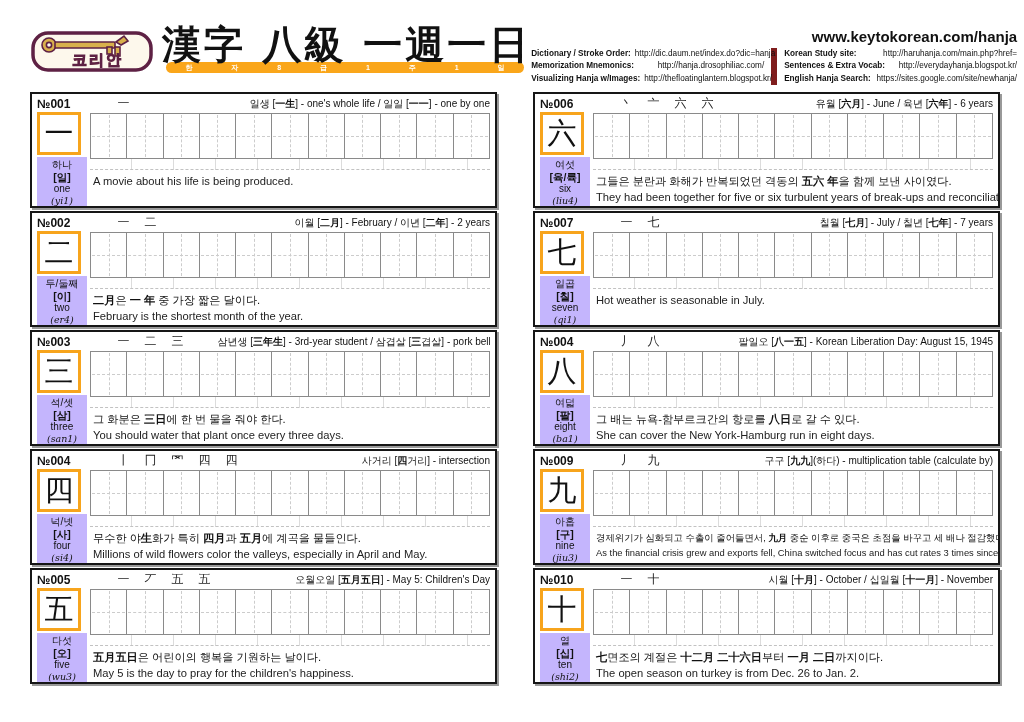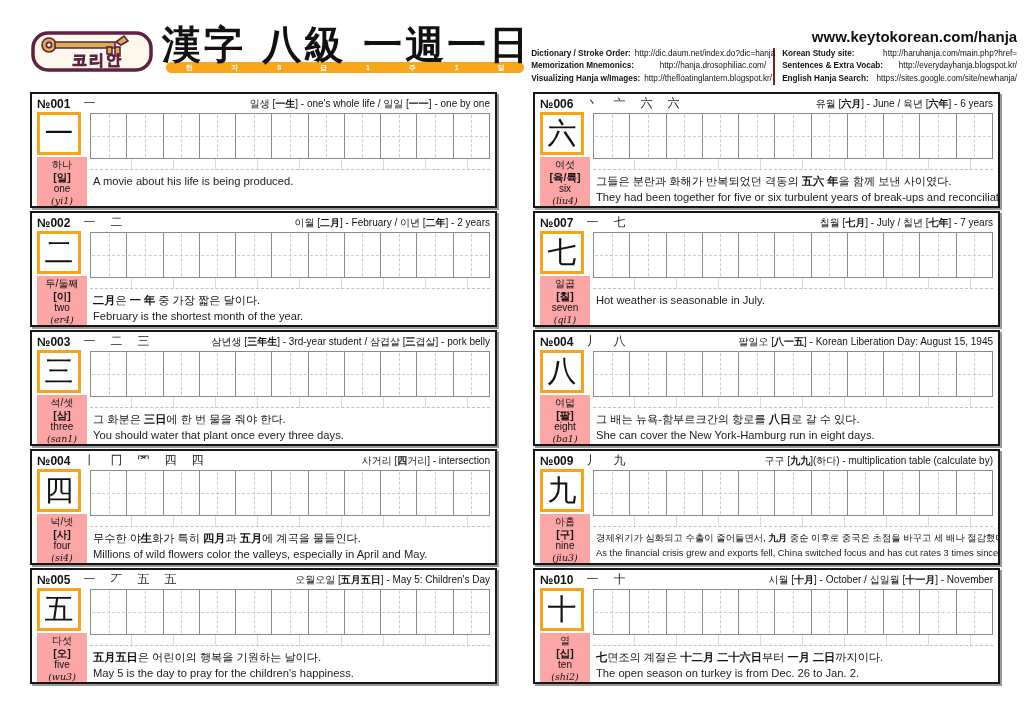--- a/index.html
+++ b/index.html
@@ -21,50 +21,50 @@
     width:358px; height:11px; margin-top:-4px; margin-left:4px;
     background:#FAA61A; border-radius:6px;
     display:flex; justify-content:space-around; align-items:center;
   }
   .title-bar span { color:#fff; font-size:7px; font-weight:bold; line-height:1; }
 
   .header-info { margin-left:auto; width:486px; padding-top:6px; }
   .website { text-align:right; font-weight:bold; font-size:15px; margin-bottom:3px; }
   .links { display:flex; font-size:8.2px; line-height:1.5; }
   .links-col { flex:1; min-width:0; }
-  .links-col.left  { padding-right:7px; border-right:2px solid #7f1d1d; }
+  .links-col.left  { padding-right:7px; border-right:6px solid #7f1d1d; }
   .links-col.right { padding-left:7px; }
   .link-row { display:flex; justify-content:space-between; white-space:nowrap; gap:4px; }
   .link-label { font-weight:bold; }
 
   
   .columns { display:flex; gap:36px; margin-top:4px; }
   .col { width:467px; display:flex; flex-direction:column; gap:3px; }
 
   
   .card {
     border:2px solid #161616; box-shadow:2px 2px 0 #999;
     height:116px; background:#fff; padding:1px 5px 0 5px; overflow:hidden;
   }
-  .card-head { display:flex; align-items:center; height:17px; overflow:hidden; }
+  .card-head { display:flex; align-items:center; height:17px; overflow:hidden;gap:34px; }
   .num { font-weight:bold; font-size:12px; flex:none; }
   .strokes { display:flex; gap:15px; margin-left:13px; flex:none;
              font-family:"DejaVu Serif", serif; font-size:12px; color:#222; }
   .vocab { margin-left:auto; font-size:10px; white-space:nowrap; color:#111; }
 
   .card-content { display:flex; height:95px; }
   .left-col { flex:none; width:50px; display:flex; flex-direction:column; }
   .charbox {
     width:44px; height:43px; border:3px solid #F7A41C;
     display:flex; align-items:center; justify-content:center;
     font-family:"DejaVu Serif", serif; font-size:29px; line-height:1; color:#111;
     background:#fff;
   }
   .label-col {
-    flex:1; margin-top:2px; background:#fca5a5; text-align:center;
+    flex:1; margin-top:2px; background:#c4b5fd; text-align:center;
     font-size:10px; line-height:1.18; padding-top:2px;
   }
   .kread { font-weight:bold; font-size:10.5px; }
   .pinyin { font-family:"DejaVu Serif", serif; font-style:italic; font-size:9.5px; }
 
   .right-col { flex:1; min-width:0; display:flex; flex-direction:column; padding-left:3px; }
   .cells { display:flex; height:46px; margin-top:1px; }
   .cell { flex:1; border:1px solid #8a8a8a; margin-left:-1px; position:relative; background:#fff; }
   .cell:first-child { margin-left:0; }
   .cell::before { content:""; position:absolute; left:1px; right:1px; top:50%; border-top:1px dashed #ccc; }

